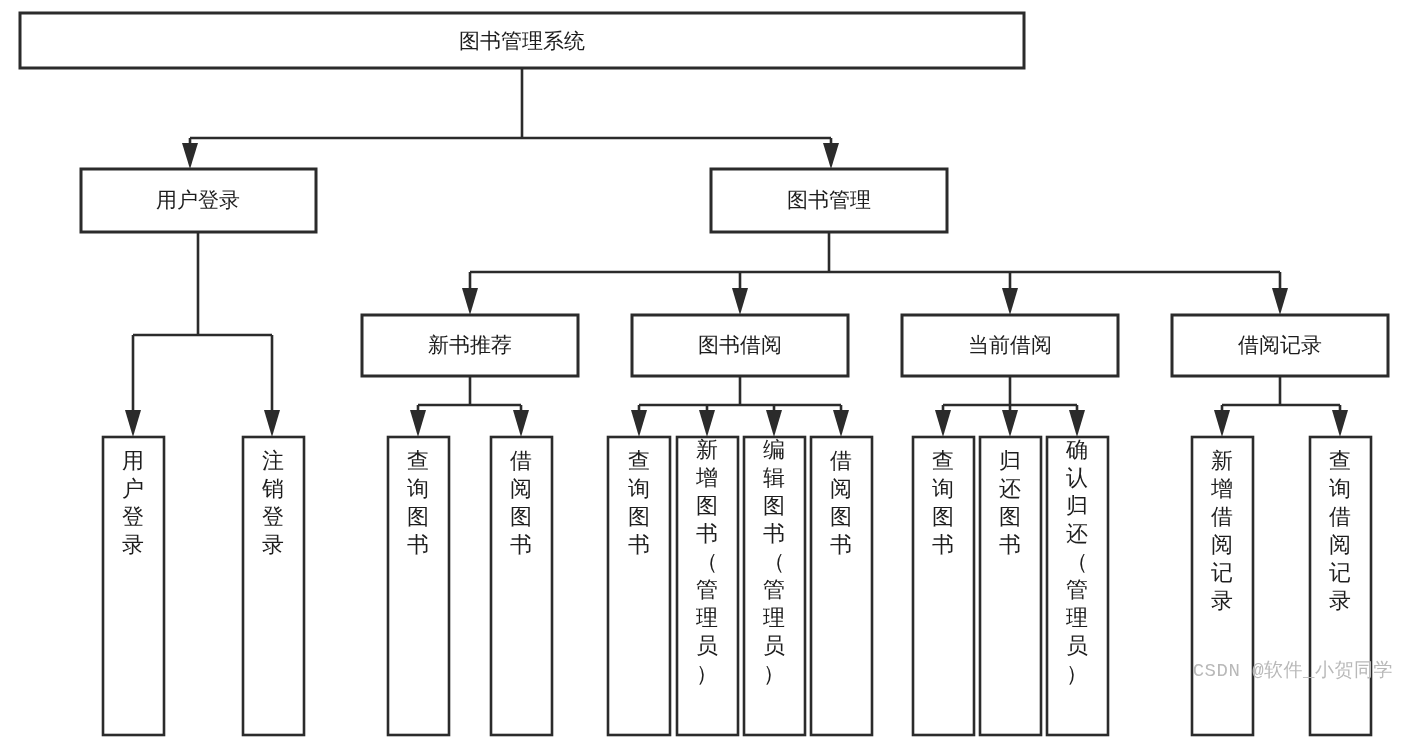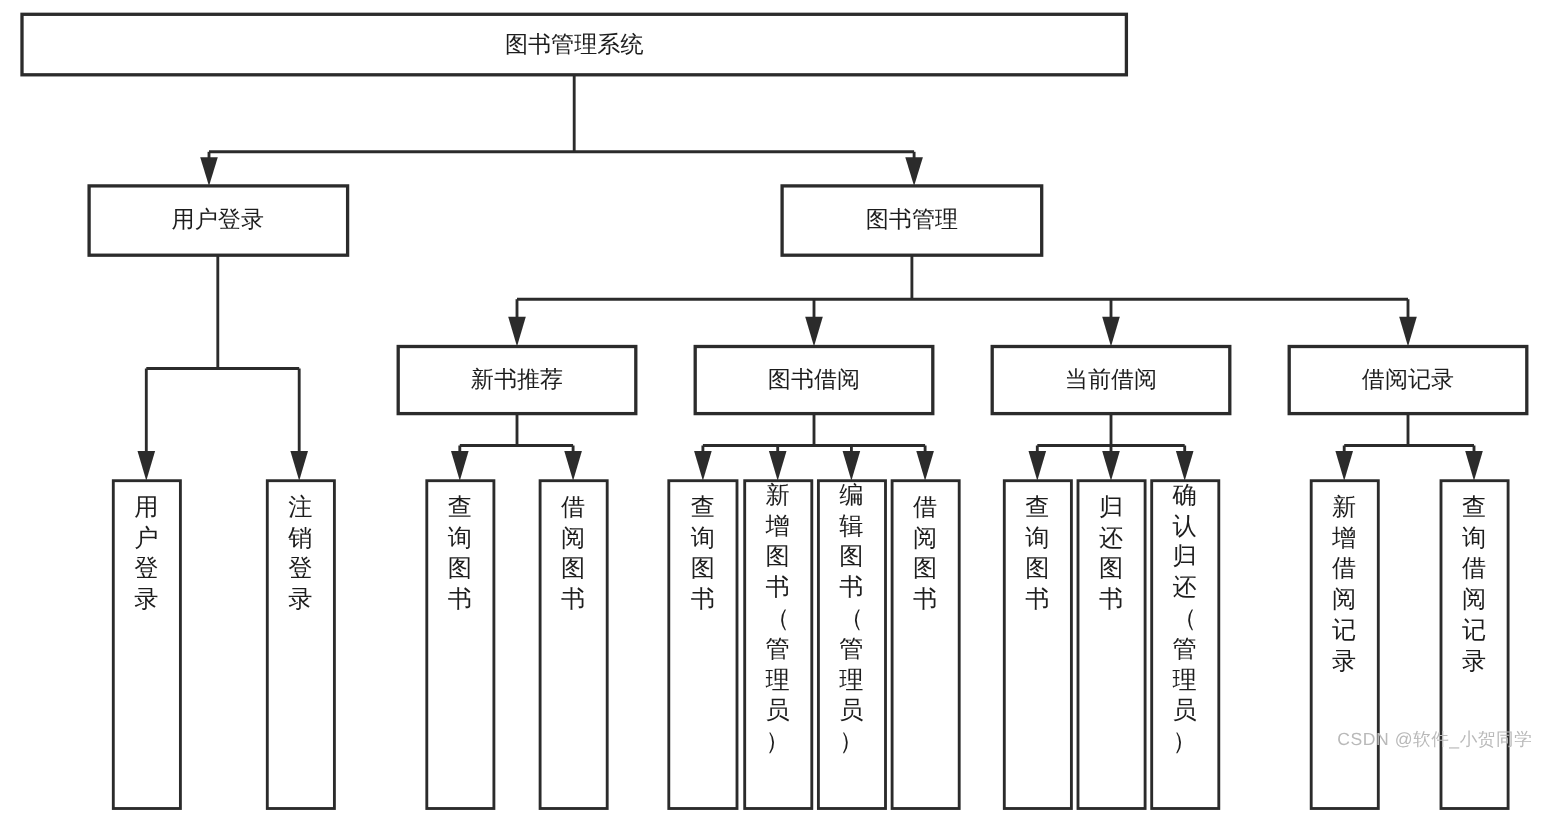--- a/index.html
+++ b/index.html
@@ -51,22 +51,22 @@
   .leaf-label {
     fill: #1d1d1d;
     font-family: "Liberation Sans", "DejaVu Sans", sans-serif;
     font-size: 22px;
     text-anchor: middle;
   }
   .watermark {
     position: absolute;
     right: 12px;
     bottom: 6px;
-    font-family: Liberation Sans, sans-serif;
-    font-size: 16px;
+    font-family: Liberation Mono, monospace;
+    font-size: 19px;
     color: #b9b9b9;
     white-space: nowrap;
     letter-spacing: 0.5px;
     user-select: none;
   }
 </style>
 </head>
 <body>
 
 <div id="diagram-root">

